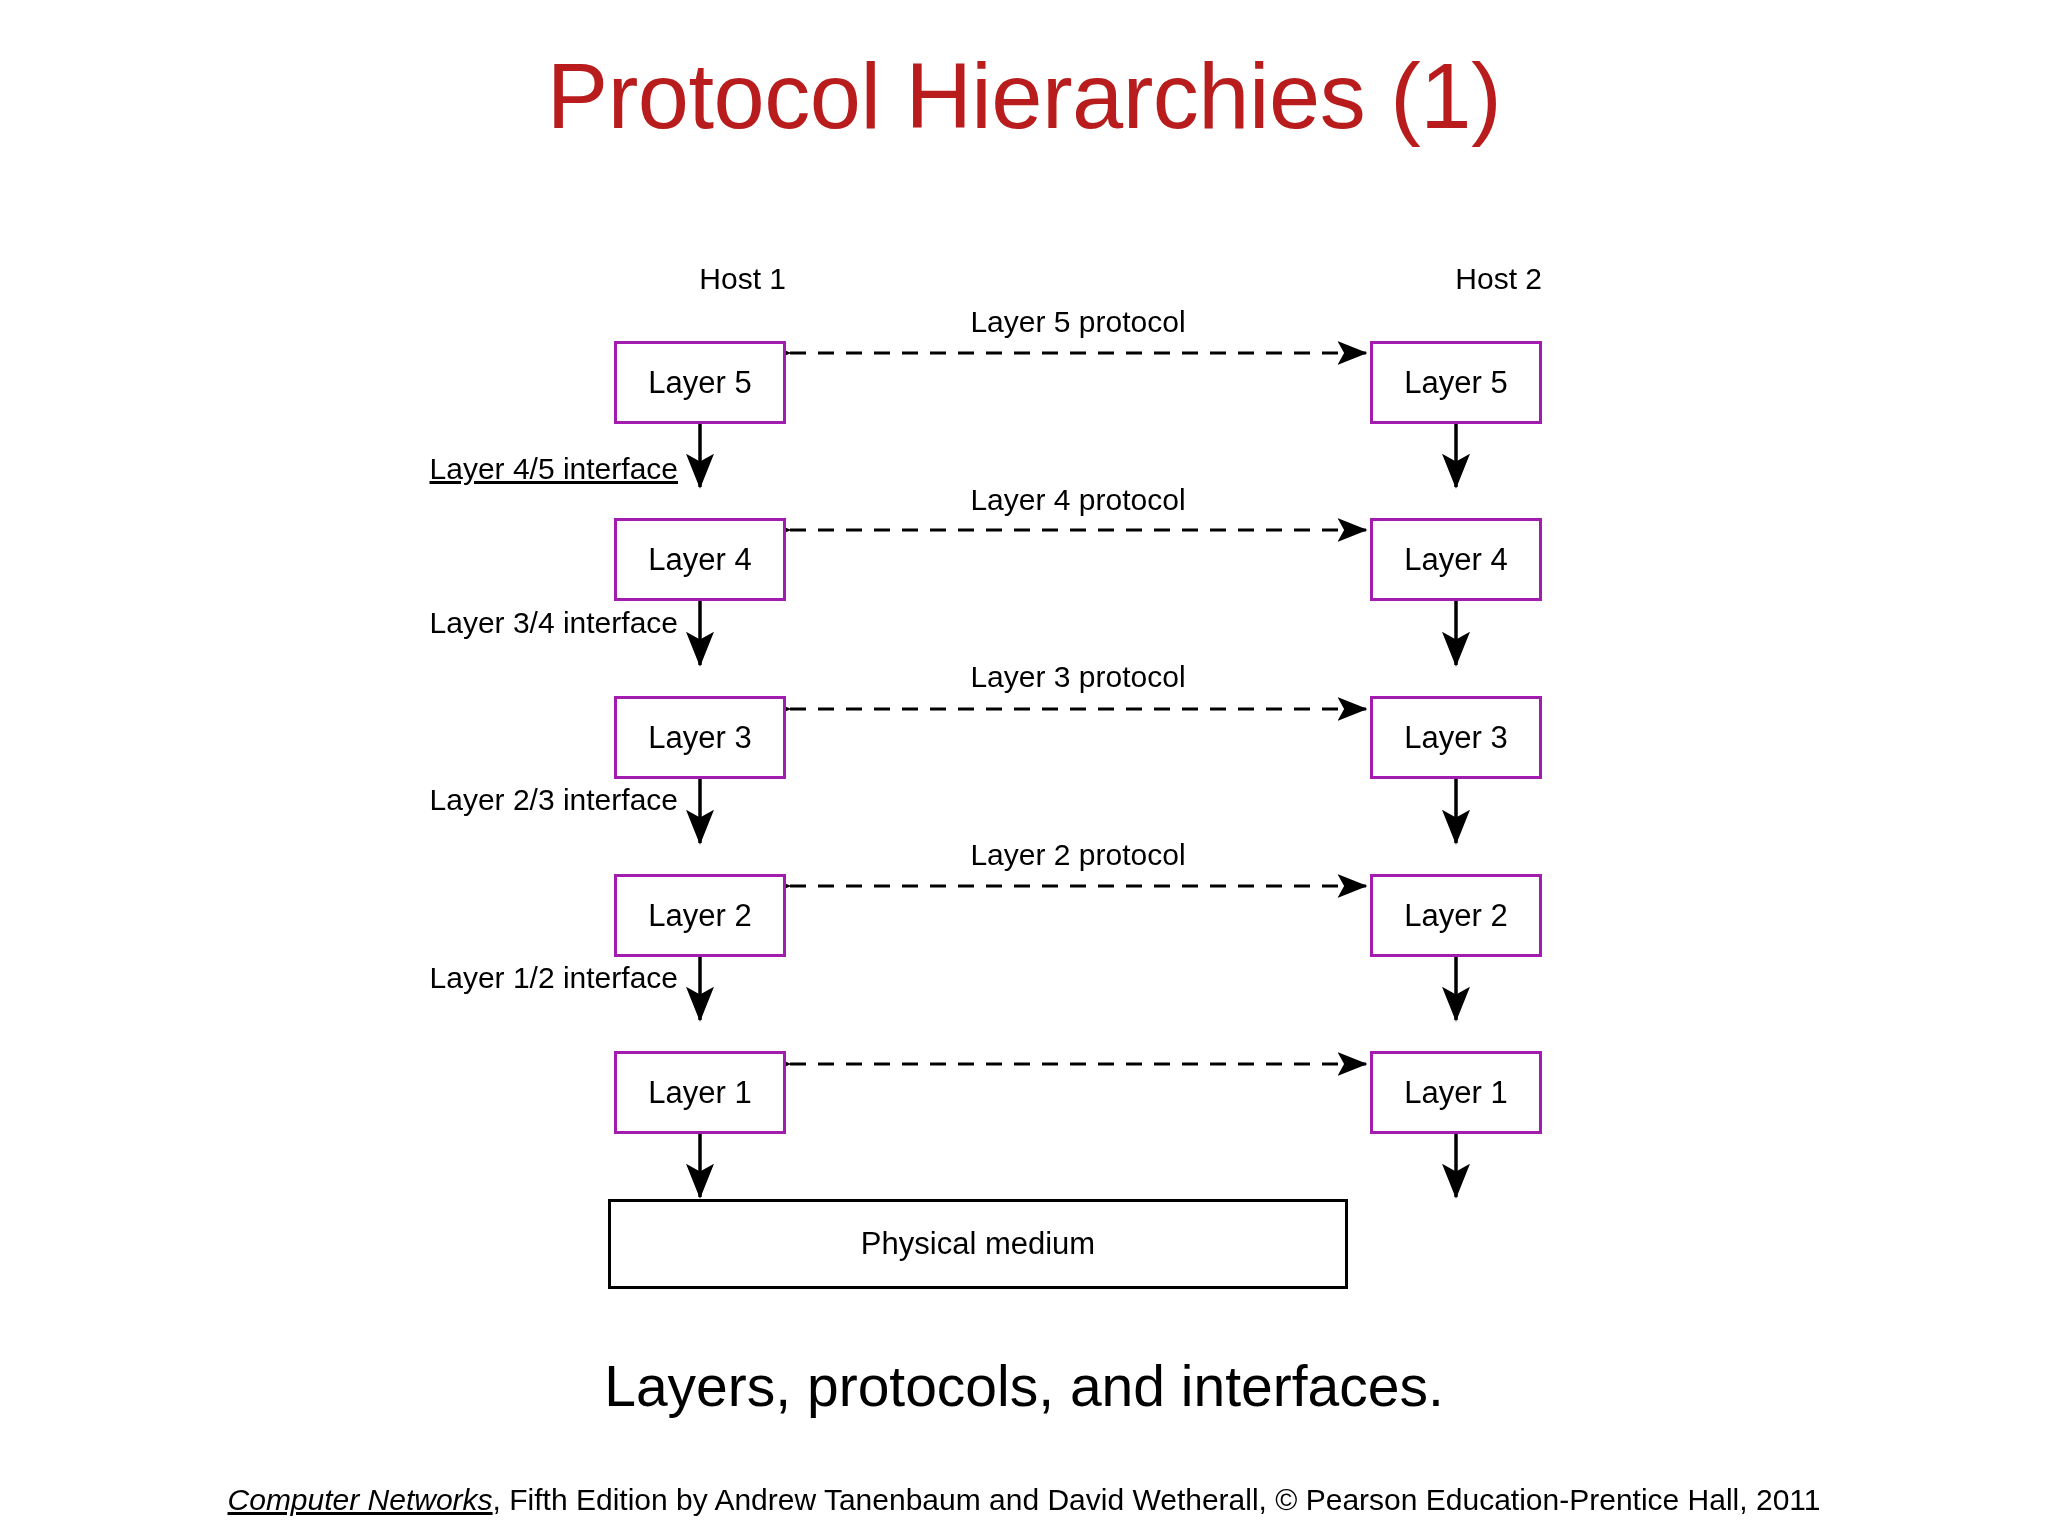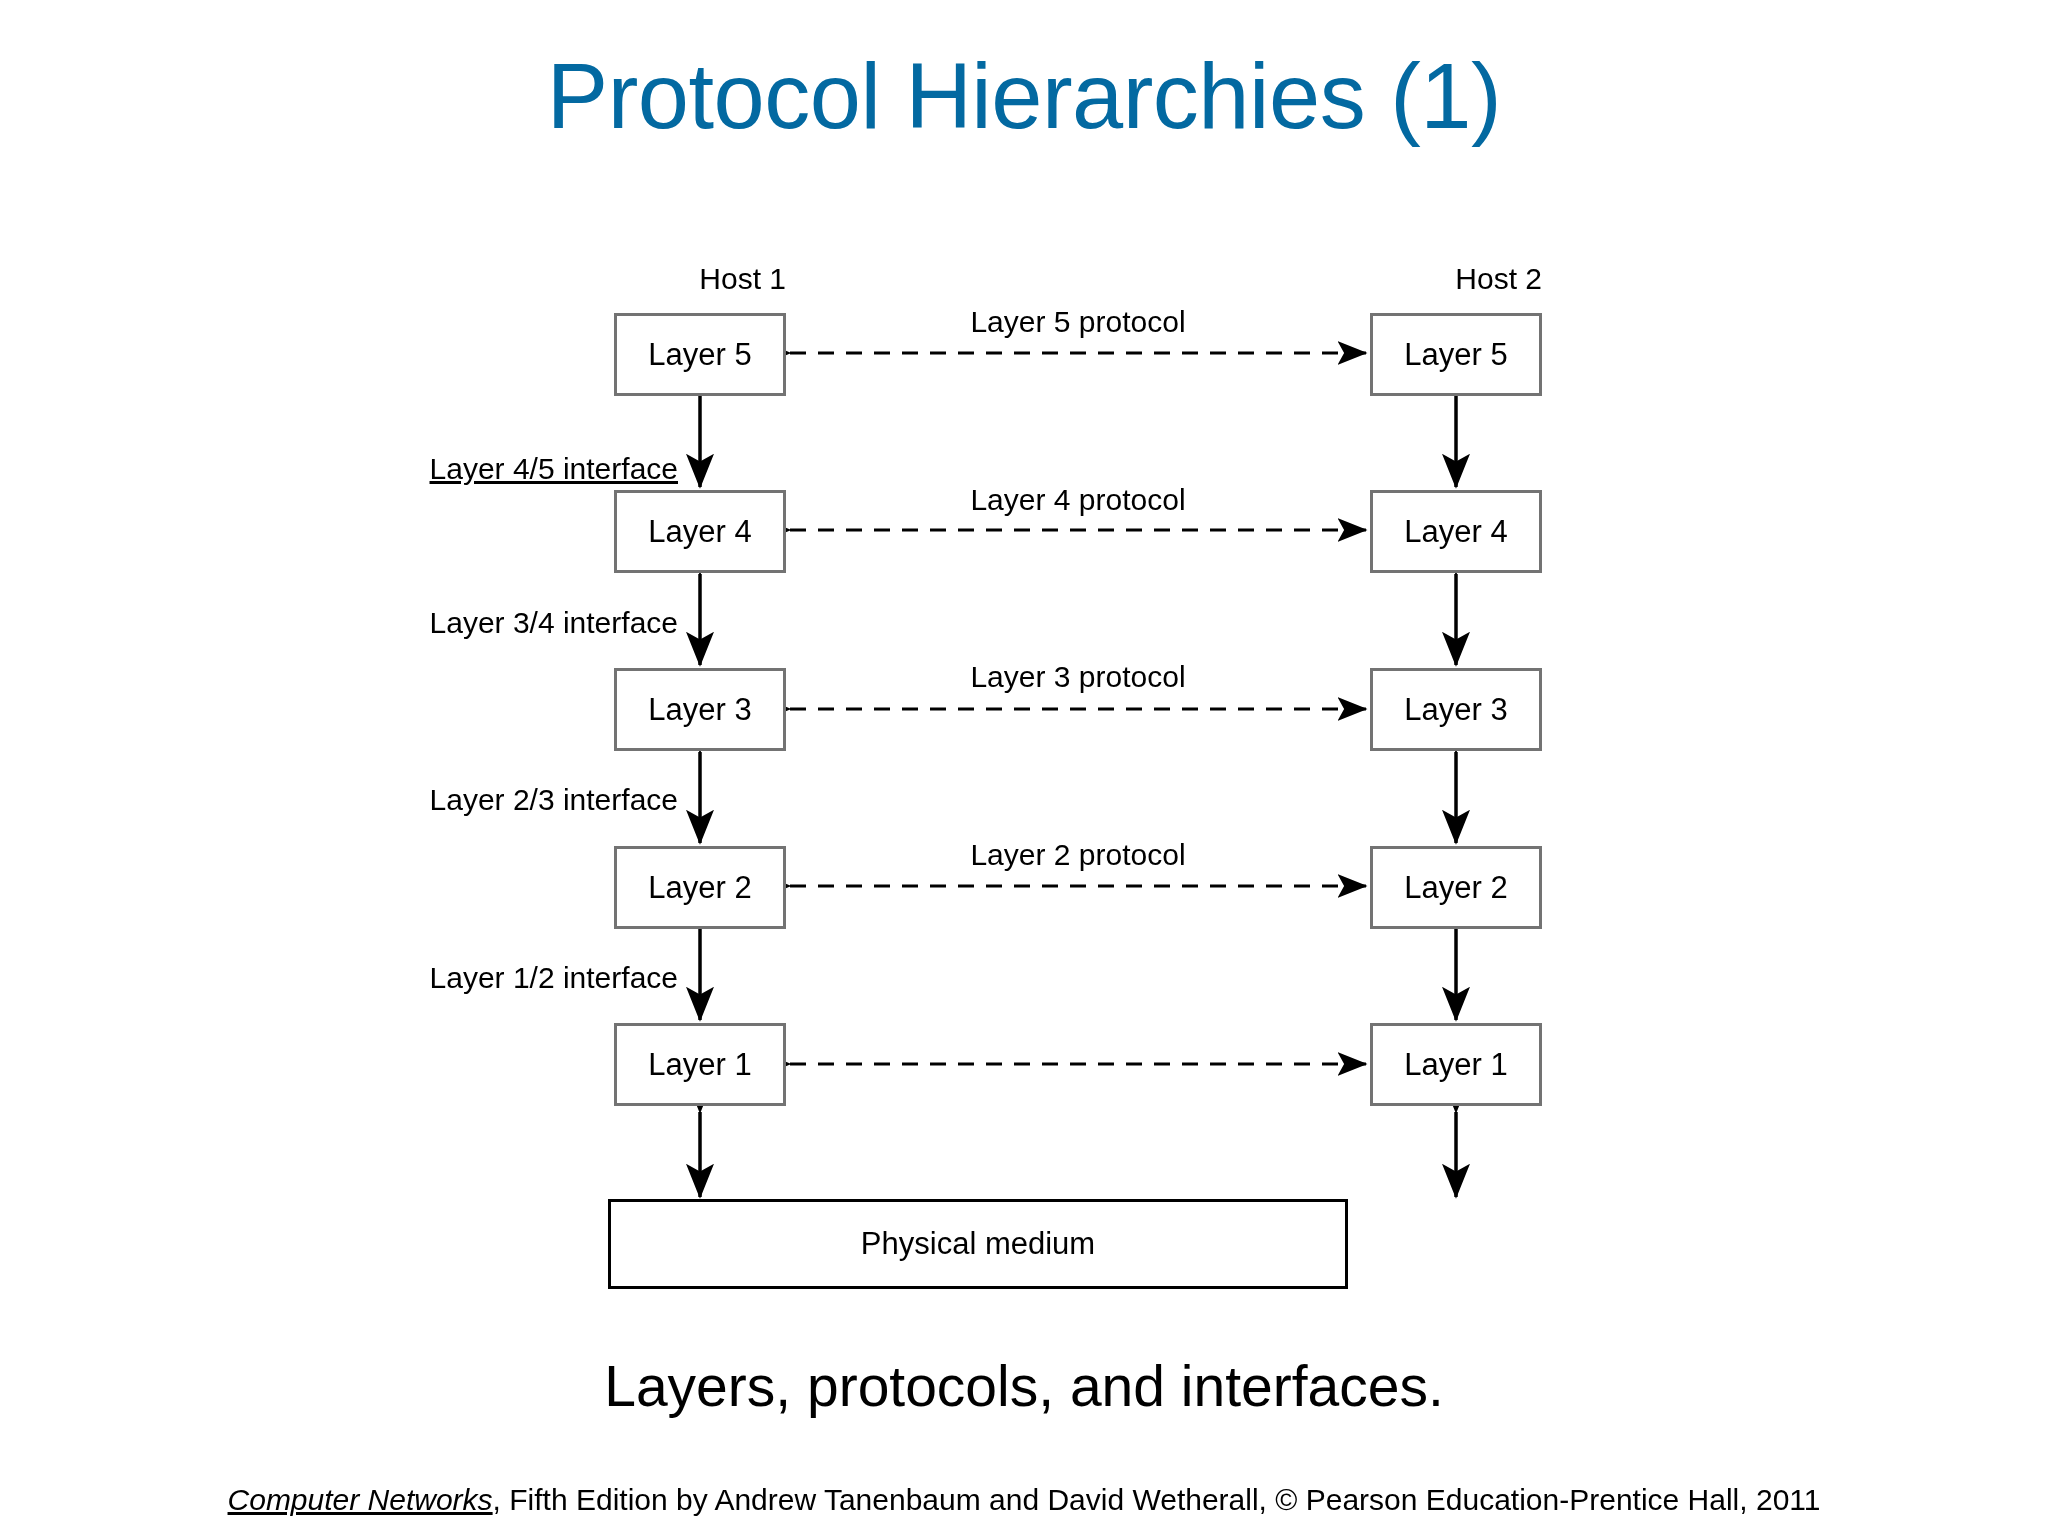--- a/index.html
+++ b/index.html
@@ -19,21 +19,21 @@
   
   #slide-title {
     position: absolute;
     left: 0;
     top: 48px;
     width: 2048px;
     text-align: center;
     font-size: 92px;
     line-height: 1.05;
     font-weight: 400;
-    color: #0369a1;
+    color: #b91c1c;
     letter-spacing: -0.5px;
     white-space: nowrap;
   }
 
   
   #diagram {
     position: absolute;
     left: 0;
     top: 0;
     width: 2048px;
@@ -49,25 +49,26 @@
     position: absolute;
     font-size: 30px;
     font-weight: 400;
     white-space: nowrap;
     text-align: right;
   }
 
   .layer-box {
     position: absolute;
     box-sizing: border-box;
-    border: 3px solid #737373;
+    border: 3px solid #a21caf;
     background: #ffffff;
     display: flex;
     align-items: center;
     justify-content: center;
+    margin-top: 28px;
   }
   .layer-box span {
     font-size: 31px;
     line-height: 1;
     white-space: nowrap;
   }
 
   .medium-box {
     position: absolute;
     box-sizing: border-box;

